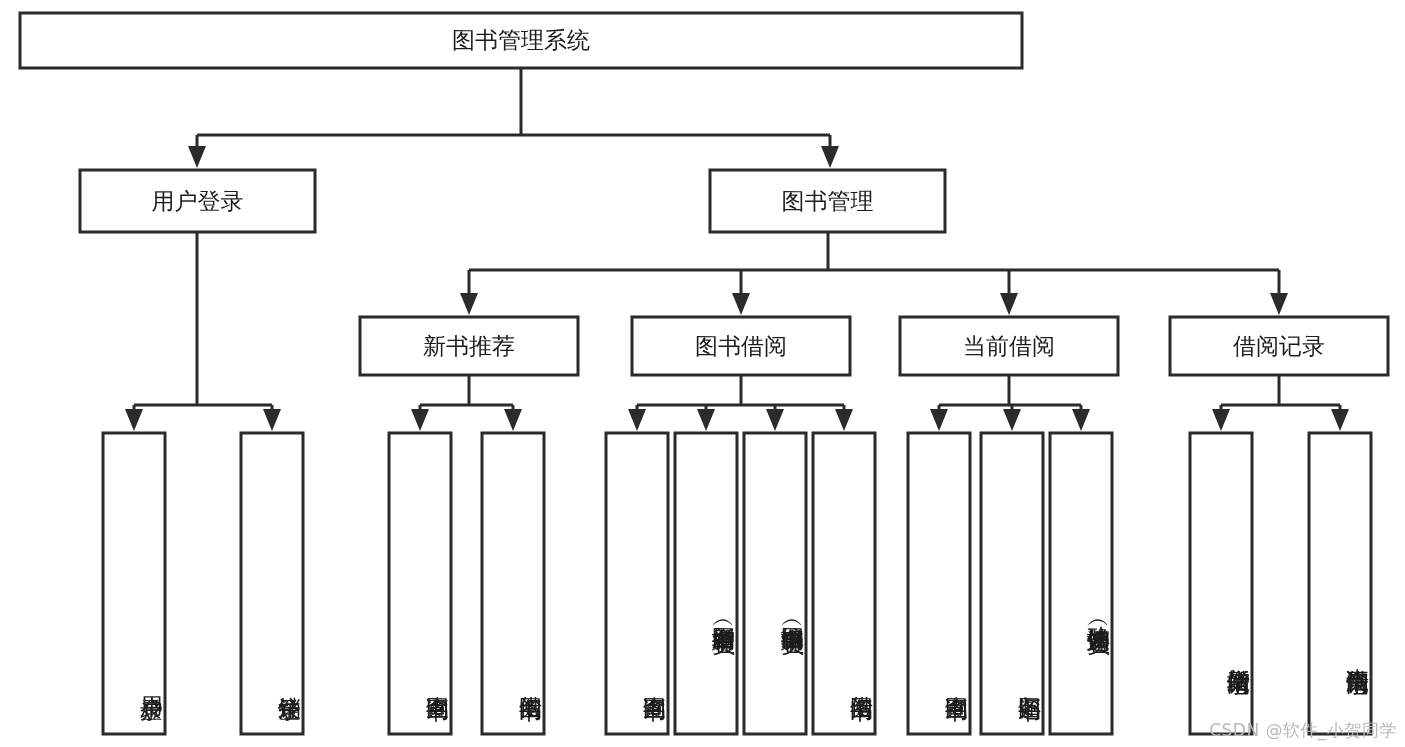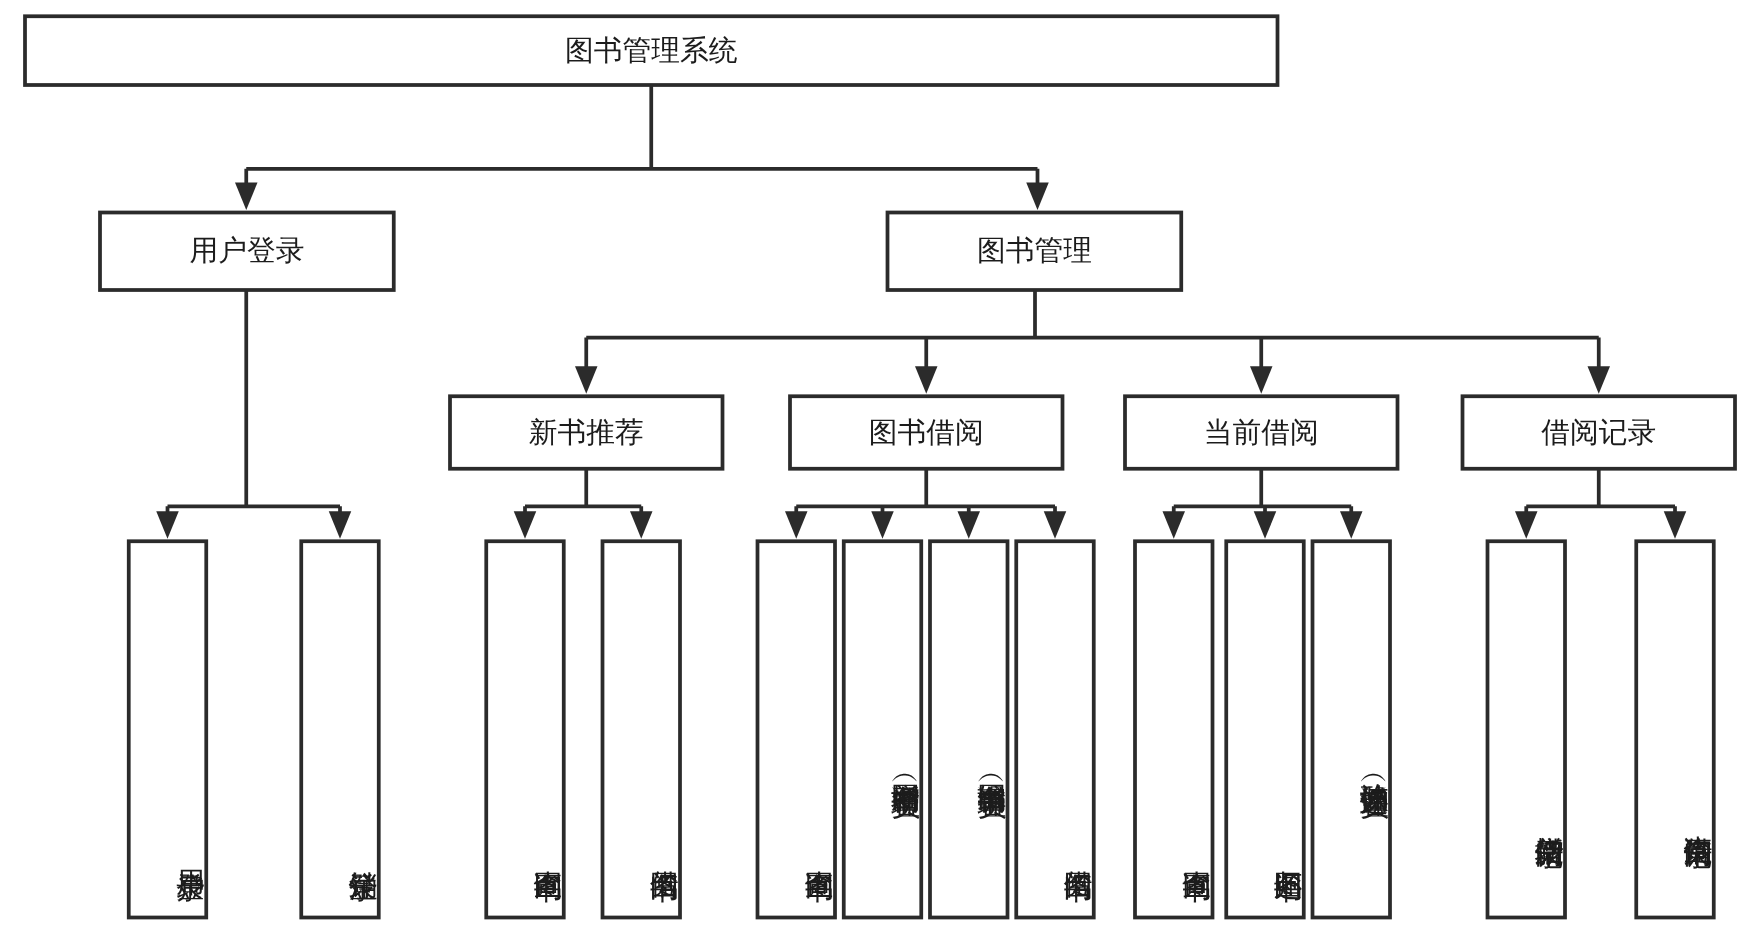--- a/index.html
+++ b/index.html
@@ -181,14 +181,15 @@
       <div class="node-label-vertical" style="left: 675px; width: 62px; height: 301px; top: 462px;">新增图书（管理员）</div>
       <div class="node-label-vertical" style="left: 744px; width: 62px; height: 301px; top: 462px;">编辑图书（管理员）</div>
       <div class="node-label-vertical" style="left: 813px; width: 62px; height: 301px; top: 529.5px;">借阅图书</div>
       <div class="node-label-vertical" style="left: 908px; width: 62px; height: 301px; top: 529.5px;">查询图书</div>
       <div class="node-label-vertical" style="left: 981px; width: 62px; height: 301px; top: 529.5px;">归还图书</div>
       <div class="node-label-vertical" style="left: 1050px; width: 62px; height: 301px; top: 462px;">确认归还（管理员）</div>
       <div class="node-label-vertical" style="left: 1190px; width: 62px; height: 301px; top: 502.5px;">新增借阅记录</div>
       <div class="node-label-vertical" style="left: 1309px; width: 62px; height: 301px; top: 502.5px;">查询借阅记录</div>
     </div>
 
+  <div class="watermark">CSDN @软件_小贺同学</div>
 
 </div>
 
 </body></html>

